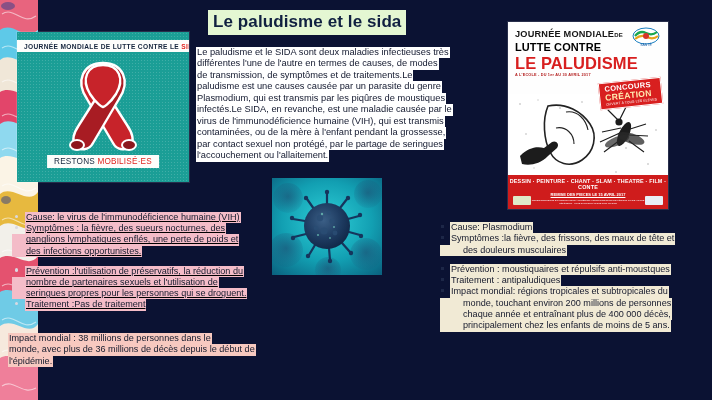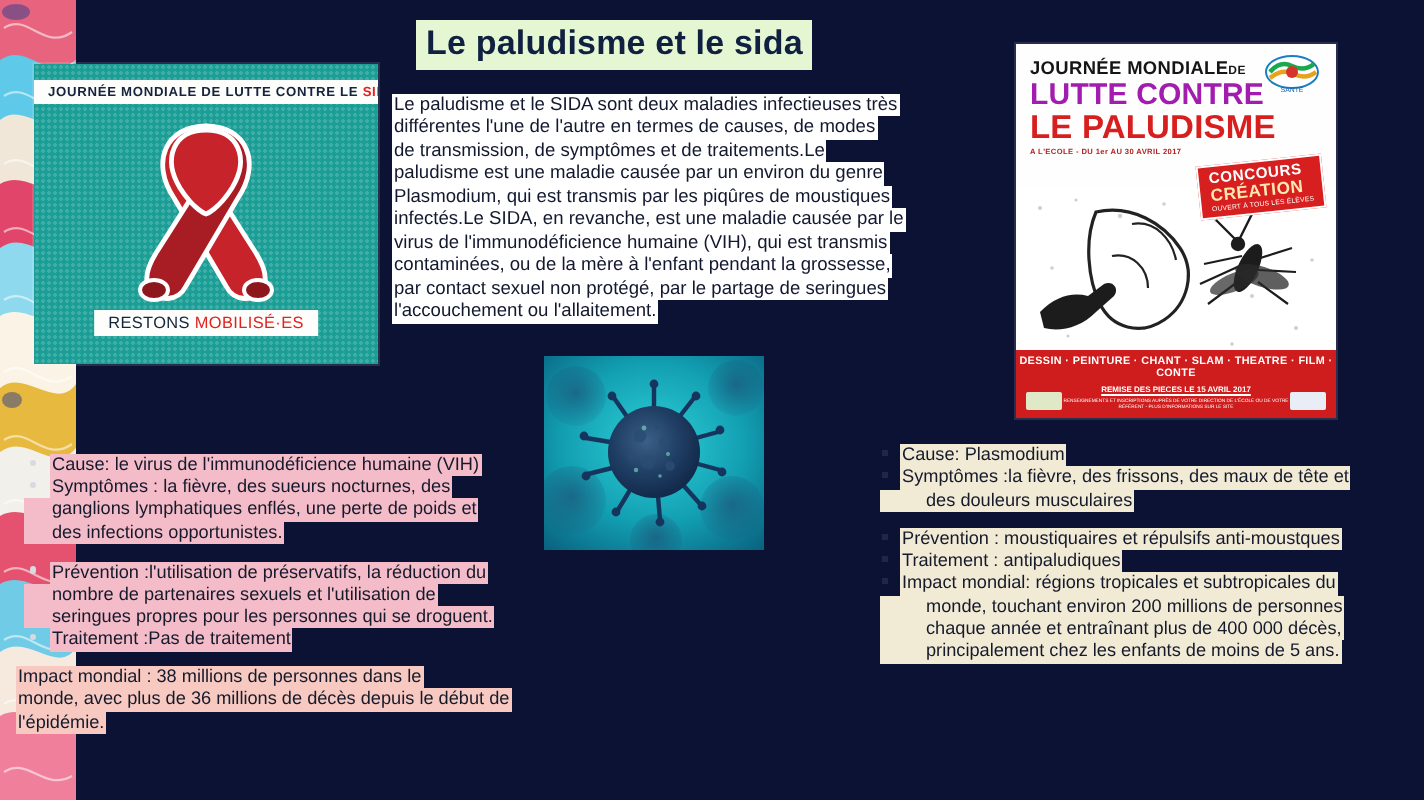--- a/index.html
+++ b/index.html
@@ -119,21 +119,21 @@
   #poster-palu .p-hdr {
     position: relative;
     padding: 7px 6px 0 7px;
   }
   #poster-palu .l1 {
     font-size: 9.2px; font-weight: bold; color: #151515;
     letter-spacing: 0.2px; line-height: 10px;
   }
   #poster-palu .l1 .sm { font-size: 6px; }
   #poster-palu .l2 {
-    font-size: 15px; font-weight: bold; color: #a21caf;
+    font-size: 11px; font-weight: bold; color: #000000;
     letter-spacing: 0.1px; line-height: 14px;
   }
   #poster-palu .l3 {
     font-size: 16.5px; font-weight: bold; color: #d81f1f;
     letter-spacing: 0.1px; line-height: 18px;
   }
   #poster-palu .l4 {
     font-size: 3.8px; font-weight: bold; color: #b42020;
     letter-spacing: 0.2px; margin-top: 1px;
   }
@@ -169,22 +169,23 @@
   }
   #poster-palu .band .b1 { font-size: 5.4px; font-weight: bold; letter-spacing: 0.2px; }
   #poster-palu .band .b2 { font-size: 4px; font-weight: bold; margin-top: 2px; text-decoration: underline; }
   #poster-palu .band .b3 { font-size: 2.4px; margin-top: 2px; line-height: 3px; padding: 0 22px; }
   #poster-palu .band .lgl { position: absolute; left: 5px; bottom: 4px; width: 18px; height: 9px; background:#dfe9c8; border-radius:1px;}
   #poster-palu .band .lgr { position: absolute; right: 5px; bottom: 4px; width: 18px; height: 9px; background:#e9eef6; border-radius:1px;}
 
   
   #col-left {
     position: absolute;
-    left: 12px; top: 227px;
+    left: 12px; top: 212px;
     width: 262px;
+    text-decoration: underline;
   }
   #col-left .blk { margin-bottom: 9px; }
   #col-left li {
     list-style: none;
     position: relative;
     padding-left: 13px;
   }
   #col-left li .bullet {
     position: absolute; left: 3px; top: 2.5px;
     width: 3.2px; height: 3.2px;
@@ -306,21 +307,21 @@
     </div>
     <div class="foot"><span>RESTONS </span><span class="red">MOBILISÉ·ES</span></div>
   </div>
 
   <div id="title">Le paludisme et le sida</div>
 
   <div id="intro">
       <span class="ln">Le paludisme et le SIDA sont deux maladies infectieuses très</span>
       <span class="ln">différentes l'une de l'autre en termes de causes, de modes</span>
       <span class="ln">de transmission, de symptômes et de traitements.Le</span>
-      <span class="ln">paludisme est une maladie causée par un environ du genre</span>
+      <span class="ln">paludisme est une causes causée par un parasite du genre</span>
       <span class="ln">Plasmodium, qui est transmis par les piqûres de moustiques</span>
       <span class="ln">infectés.Le SIDA, en revanche, est une maladie causée par le</span>
       <span class="ln">virus de l'immunodéficience humaine (VIH), qui est transmis</span>
       <span class="ln">contaminées, ou de la mère à l'enfant pendant la grossesse,</span>
       <span class="ln">par contact sexuel non protégé, par le partage de seringues</span>
       <span class="ln">l'accouchement ou l'allaitement.</span>
     </div>
 
   <div id="virus-photo">
     <svg width="110" height="97" viewBox="0 0 110 97">

